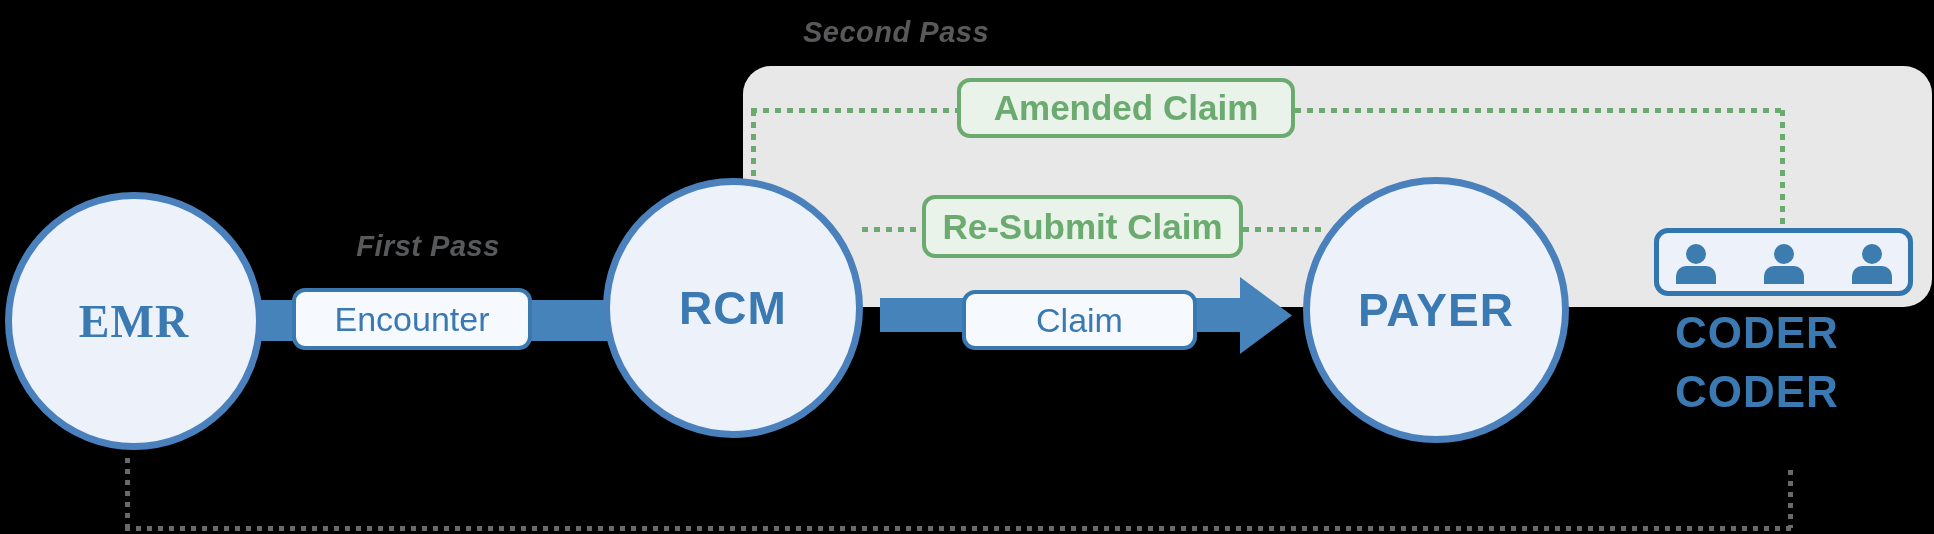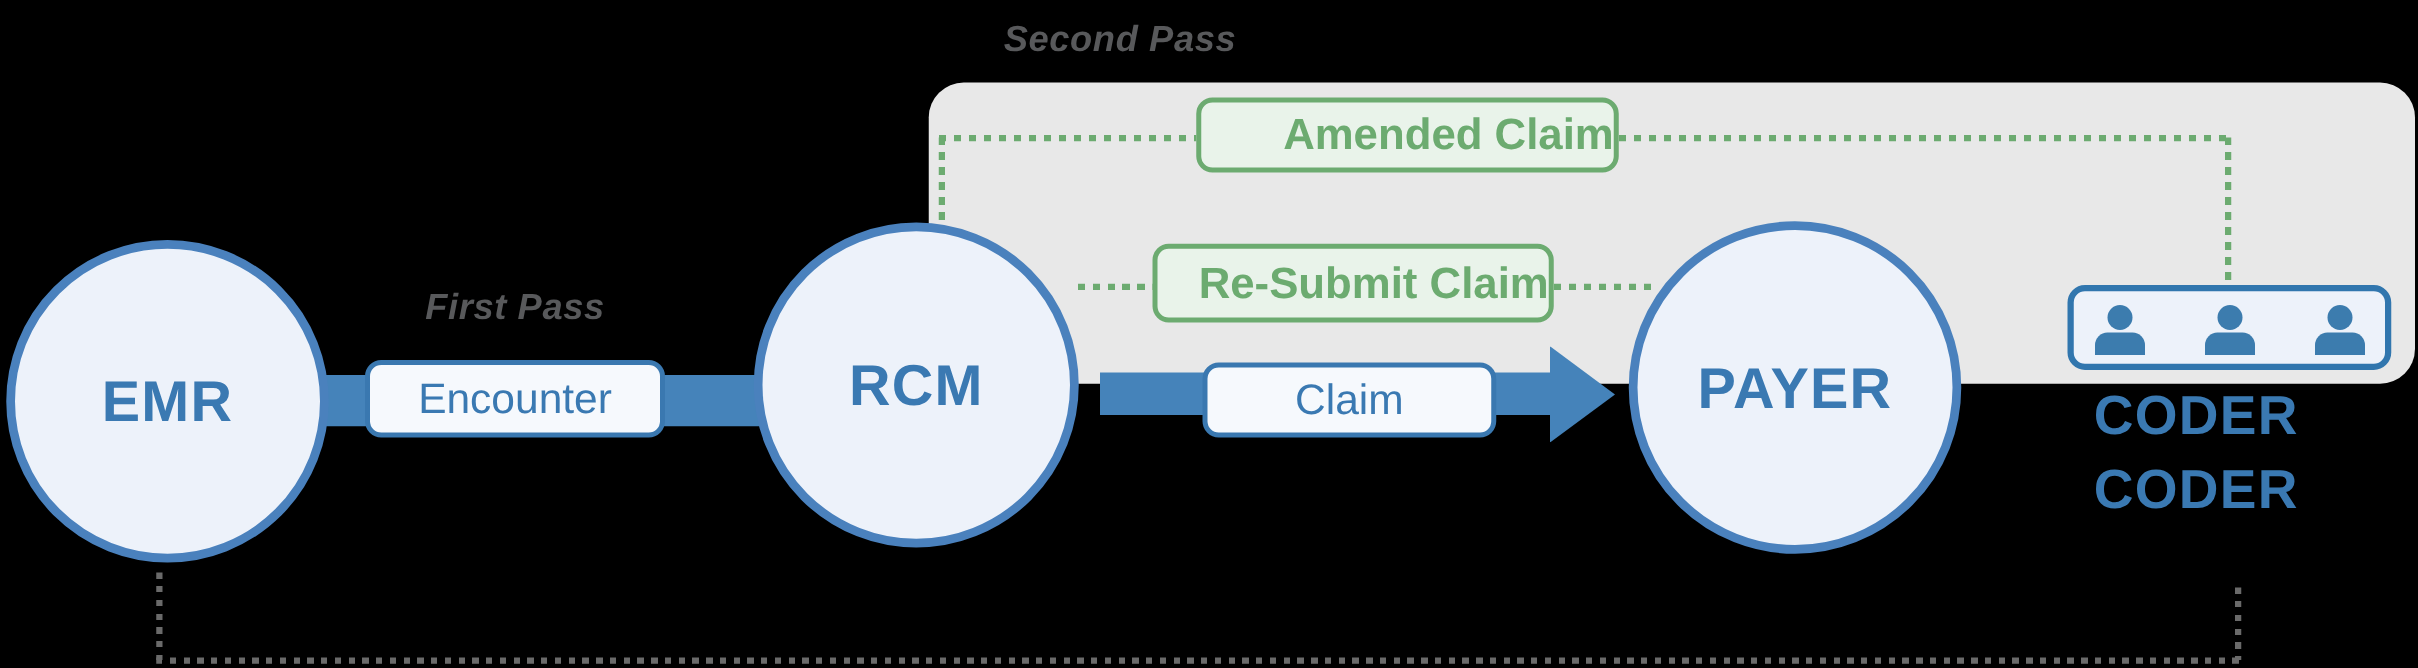--- a/index.html
+++ b/index.html
@@ -29,21 +29,21 @@
     color:var(--node-text);font-weight:bold;font-size:46px;letter-spacing:1px;
     z-index:5;
   }
   .flow-box{
     border:4px solid var(--box-border);background:var(--box-fill);
     border-radius:13px;display:flex;align-items:center;justify-content:center;
     color:var(--node-text);font-weight:normal;font-size:34px;z-index:4;
   }
   .green-box{
     border:4px solid var(--green);background:var(--green-fill);
-    border-radius:13px;display:flex;align-items:center;justify-content:flex-end;
+    border-radius:13px;display:flex;align-items:center;justify-content:center;
     color:var(--green);font-weight:bold;font-size:35px;z-index:4;
   }
   .shaft{background:var(--shaft-blue);z-index:3;}
   .arrow-head{
     background:var(--shaft-blue);z-index:3;
     clip-path:polygon(0 0,100% 50%,0 100%);
   }
   .grn-h{height:5px;background:repeating-linear-gradient(to right,var(--green) 0 6px,transparent 6px 12px);z-index:2;}
   .grn-v{width:5px;background:repeating-linear-gradient(to bottom,var(--green) 0 6px,transparent 6px 12px);z-index:2;}
   .gdot-h{height:5px;background:repeating-linear-gradient(to right,var(--dot-gray) 0 5px,transparent 5px 11px);z-index:2;}
@@ -60,21 +60,21 @@
   }
 </style>
 </head>
 <body>
 
 <div class="canvas">
 
   <div class="abs panel" style="left:743px;top:66px;width:1189px;height:241px;"></div>
 
   <div class="abs pass-label" style="left:740px;top:16px;width:312px;">Second Pass</div>
-  <div class="abs pass-label" style="left:256px;top:230px;width:312px;">First Pass</div>
+  <div class="abs pass-label" style="left:272px;top:230px;width:312px;">First Pass</div>
 
   <div class="abs grn-v" style="left:751px;top:110px;height:68px;"></div>
   <div class="abs grn-h" style="left:751px;top:108px;width:206px;"></div>
   <div class="abs grn-h" style="left:1295px;top:108px;width:490px;"></div>
   <div class="abs grn-v" style="left:1780px;top:110px;height:114px;"></div>
 
   <div class="abs grn-h" style="left:862px;top:227px;width:60px;"></div>
   <div class="abs grn-h" style="left:1243px;top:227px;width:84px;"></div>
 
   <div class="abs gdot-v" style="left:125px;top:458px;height:70px;"></div>
@@ -91,21 +91,21 @@
   <div class="abs flow-box" style="left:962px;top:290px;width:235px;height:60px;">
     <span>Claim</span>
   </div>
   <div class="abs green-box" style="left:957px;top:78px;width:338px;height:60px;">
     <span>Amended Claim</span>
   </div>
   <div class="abs green-box" style="left:922px;top:195px;width:321px;height:63px;">
     <span>Re-Submit Claim</span>
   </div>
 
-  <div class="abs node" style="left:5px;top:192px;width:258px;height:258px;">
+  <div class="abs node" style="left:5px;top:192px;width:258px;height:258px;font-family:Liberation Serif, serif;">
     <span>EMR</span>
   </div>
   <div class="abs node" style="left:603px;top:178px;width:260px;height:260px;">
     <span>RCM</span>
   </div>
   <div class="abs node" style="left:1303px;top:177px;width:266px;height:266px;">
     <span>PAYER</span>
   </div>
 
   <div class="abs coder-box" style="left:1654px;top:228px;width:259px;height:68px;">

